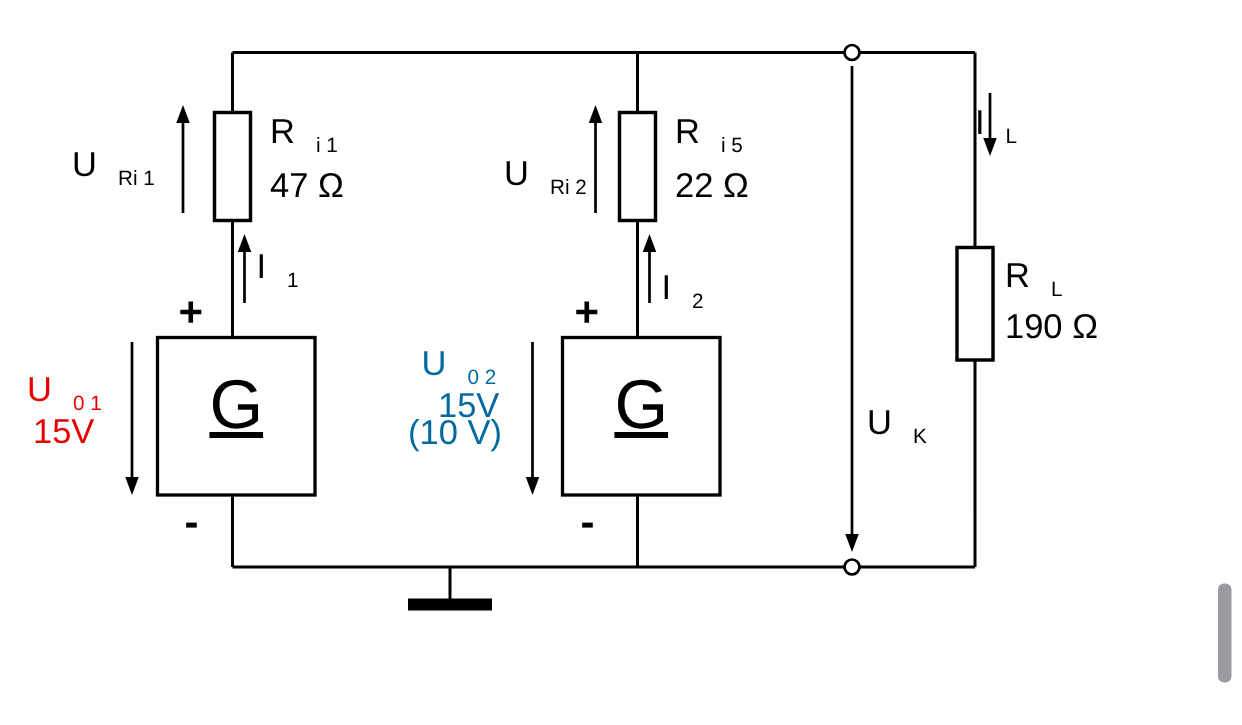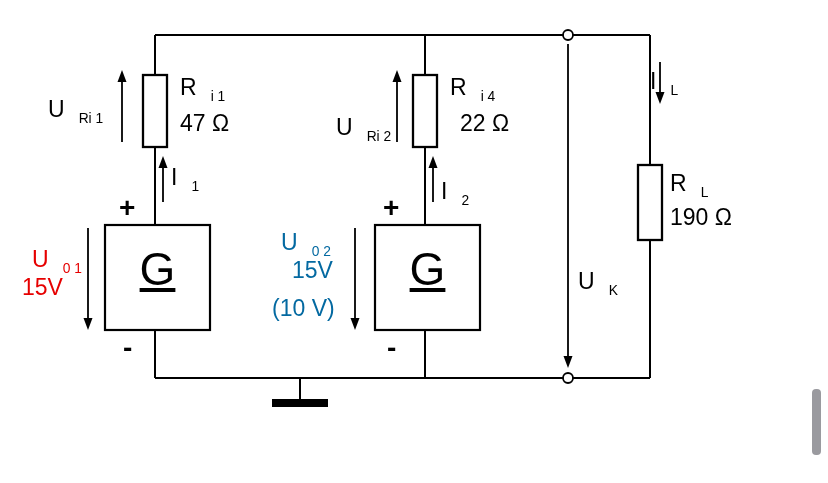--- a/index.html
+++ b/index.html
@@ -108,43 +108,43 @@
   <div class="lbl" style="left:180px;top:76px">
     <span>R</span><sub>i 1</sub>
   </div>
   <div class="lbl" style="left:180px;top:112px">47 Ω</div>
   <div class="lbl" style="left:171px;top:166px">
     <span>I</span><sub>1</sub>
   </div>
   <div class="lbl sign" style="left:119px;top:194px">+</div>
   <div class="gen-g" style="left:105px;top:242px;width:105px">G</div>
   <div class="lbl sign" style="left:123px;top:334px">-</div>
-  <div class="lbl red" style="left:32px;top:248px">
+  <div class="lbl red" style="left:18px;top:248px">
     <span>U</span><sub>0 1</sub>
   </div>
   <div class="lbl red" style="left:22px;top:276px">15V</div>
 
-  <div class="lbl" style="left:336px;top:116px">
+  <div class="lbl" style="left:336px;top:104px">
     <span>U</span><sub>Ri 2</sub>
   </div>
   <div class="lbl" style="left:450px;top:76px">
-    <span>R</span><sub>i 4</sub>
+    <span>R</span><sub>i 5</sub>
   </div>
-  <div class="lbl" style="left:460px;top:112px">22 Ω</div>
+  <div class="lbl" style="left:450px;top:112px">22 Ω</div>
   <div class="lbl" style="left:441px;top:180px">
     <span>I</span><sub>2</sub>
   </div>
   <div class="lbl sign" style="left:383px;top:194px">+</div>
   <div class="gen-g" style="left:375px;top:242px;width:105px">G</div>
   <div class="lbl sign" style="left:387px;top:334px">-</div>
   <div class="lbl blue" style="left:281px;top:231px">
     <span>U</span><sub>0 2</sub>
   </div>
   <div class="lbl blue" style="left:292px;top:259px">15V</div>
-  <div class="lbl blue" style="left:272px;top:297px">(10 V)</div>
+  <div class="lbl blue" style="left:272px;top:277px">(10 V)</div>
 
   <div class="lbl" style="left:578px;top:270px">
     <span>U</span><sub>K</sub>
   </div>
   <div class="lbl" style="left:650px;top:70px">
     <span>I</span><sub>L</sub>
   </div>
   <div class="lbl" style="left:670px;top:172px">
     <span>R</span><sub>L</sub>
   </div>

